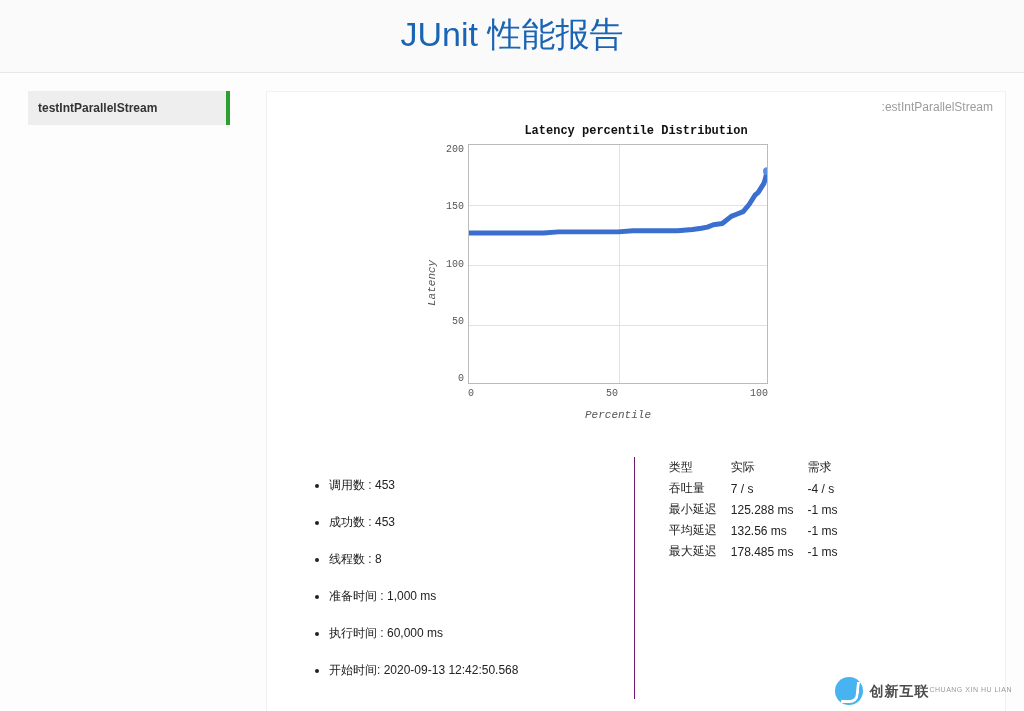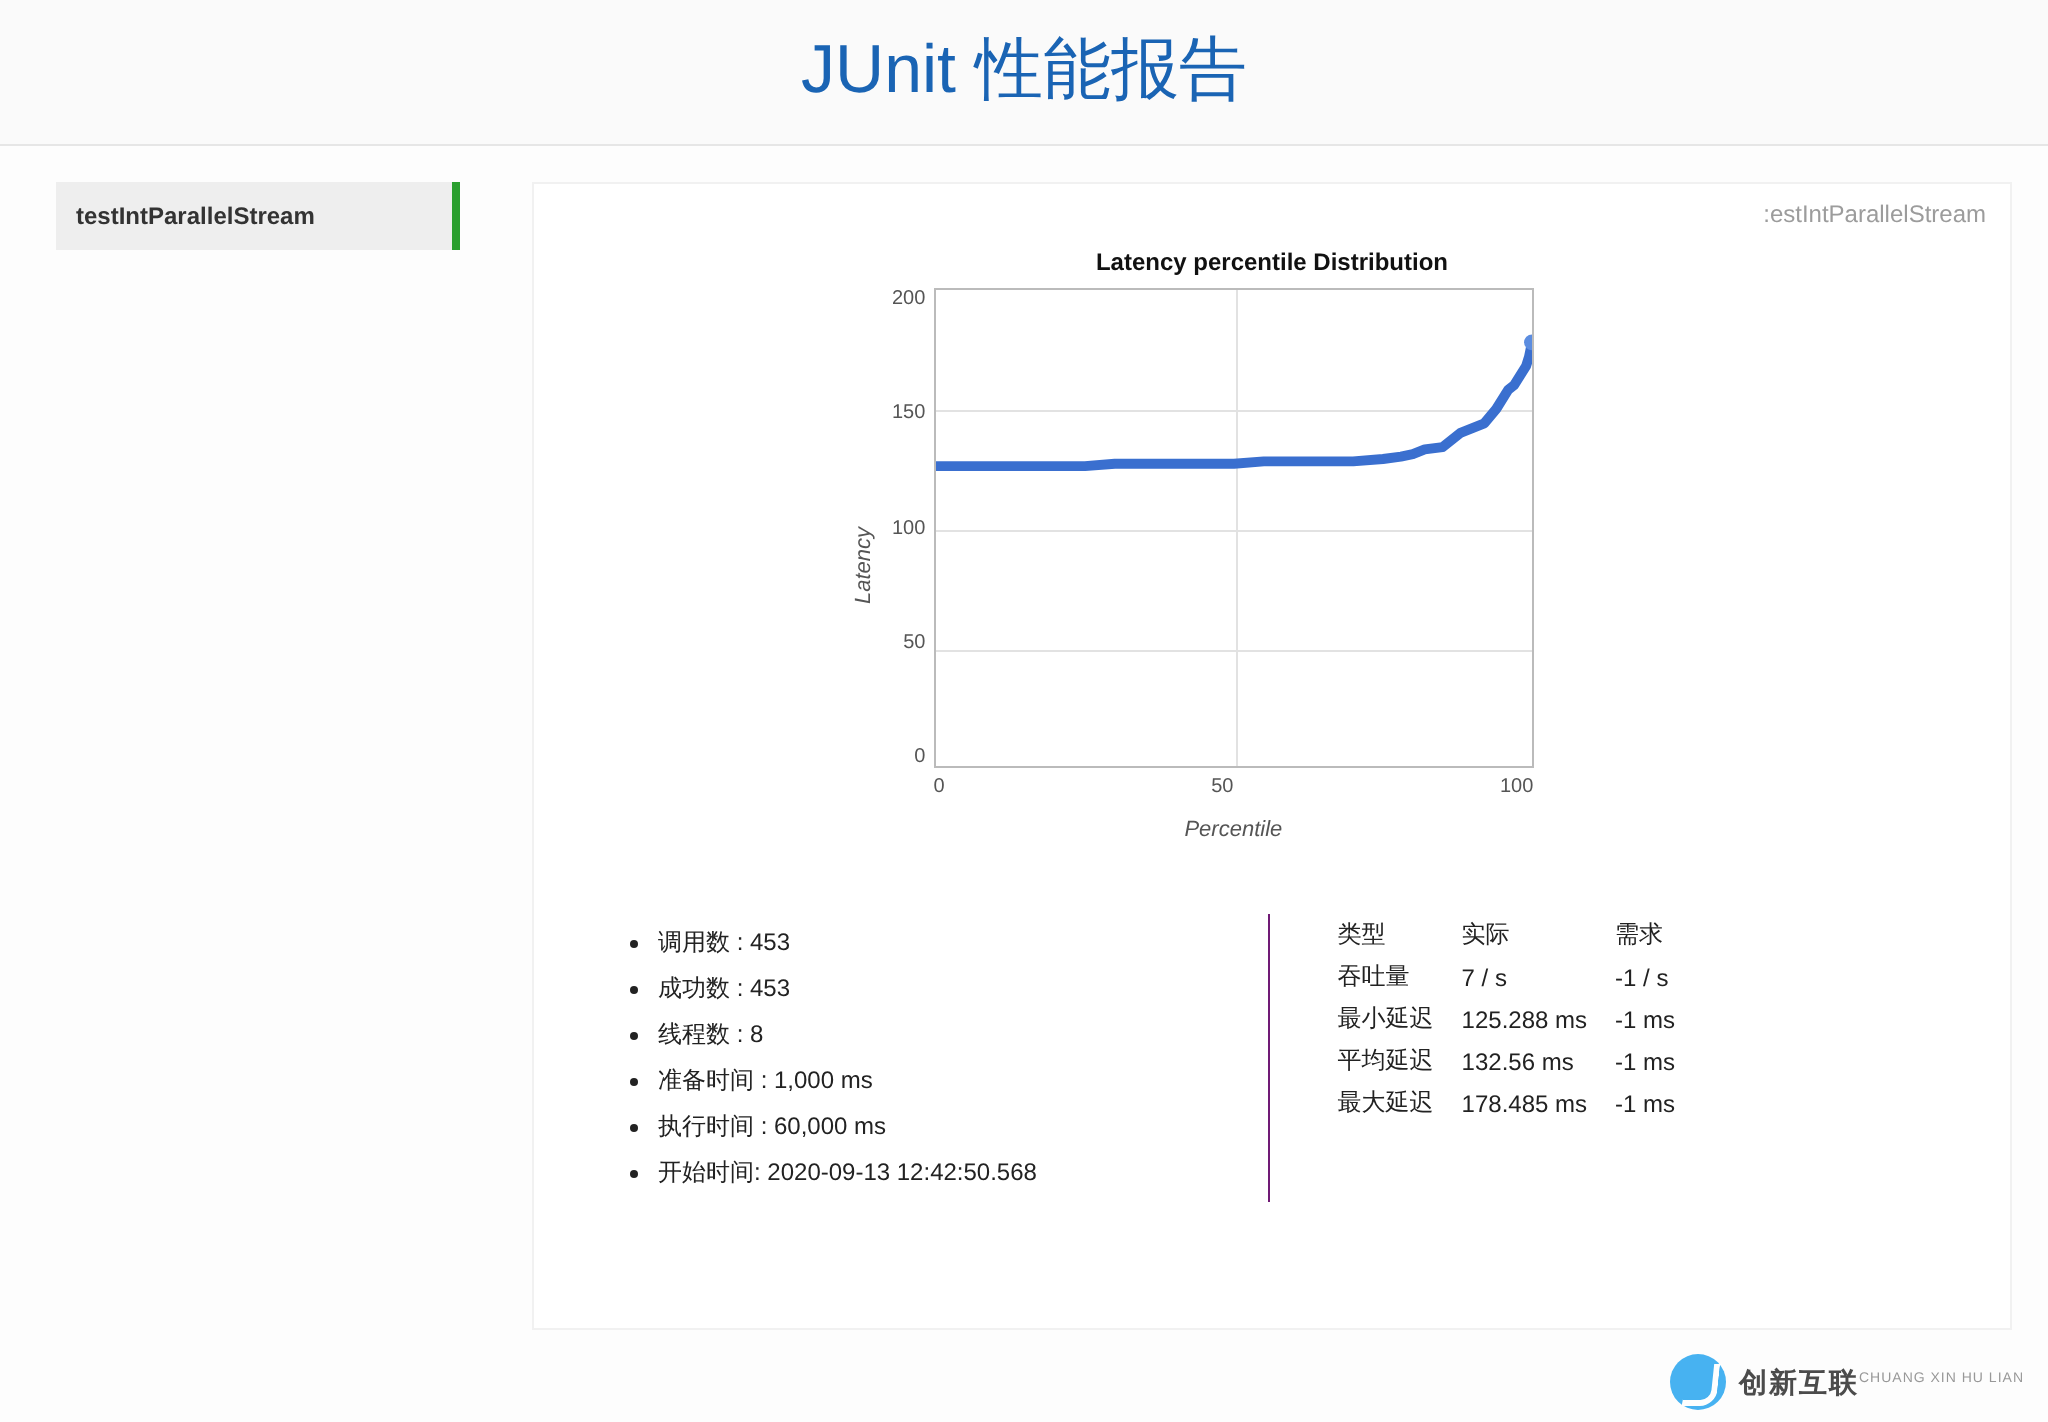--- a/index.html
+++ b/index.html
@@ -54,20 +54,21 @@
   .test-name-tag {
     position: absolute;
     top: 8px; right: 12px;
     font-size: 12px;
     color: #9c9c9c;
   }
   .chart-wrap {
     width: 420px;
     margin: 22px auto 12px auto;
     position: relative;
+    font-family: Liberation Mono, monospace;
   }
   .chart-title {
     text-align: center;
     font-size: 12px;
     font-weight: bold;
     color: #111;
     margin-bottom: 6px;
   }
   .chart-body {
     display: flex;
@@ -140,21 +141,21 @@
   }
   .stats-left {
     flex: 0 0 44%;
     font-size: 12px;
     color: #222;
   }
   .stats-left ul {
     margin: 0; padding-left: 20px;
   }
   .stats-left li {
-    margin: 6px 0;
+    margin: 20px 0;
     list-style-type: disc;
   }
   .stats-right {
     flex: 1;
     border-left: 1px solid #701a75;
     padding-left: 34px;
     margin-left: 30px;
   }
   .stats-table {
     font-size: 12px;
@@ -263,21 +264,21 @@
                 <tr>
               <td>类型</td>
               <td>实际</td>
               <td>需求</td>
             </tr>
             </tbody>
               <tbody id="stats-right-rows">
                 <tr>
                   <td>吞吐量</td>
                   <td>7 / s</td>
-                  <td>-1 / s</td>
+                  <td>-4 / s</td>
                 </tr>
                 <tr>
                   <td>最小延迟</td>
                   <td>125.288 ms</td>
                   <td>-1 ms</td>
                 </tr>
                 <tr>
                   <td>平均延迟</td>
                   <td>132.56 ms</td>
                   <td>-1 ms</td>

